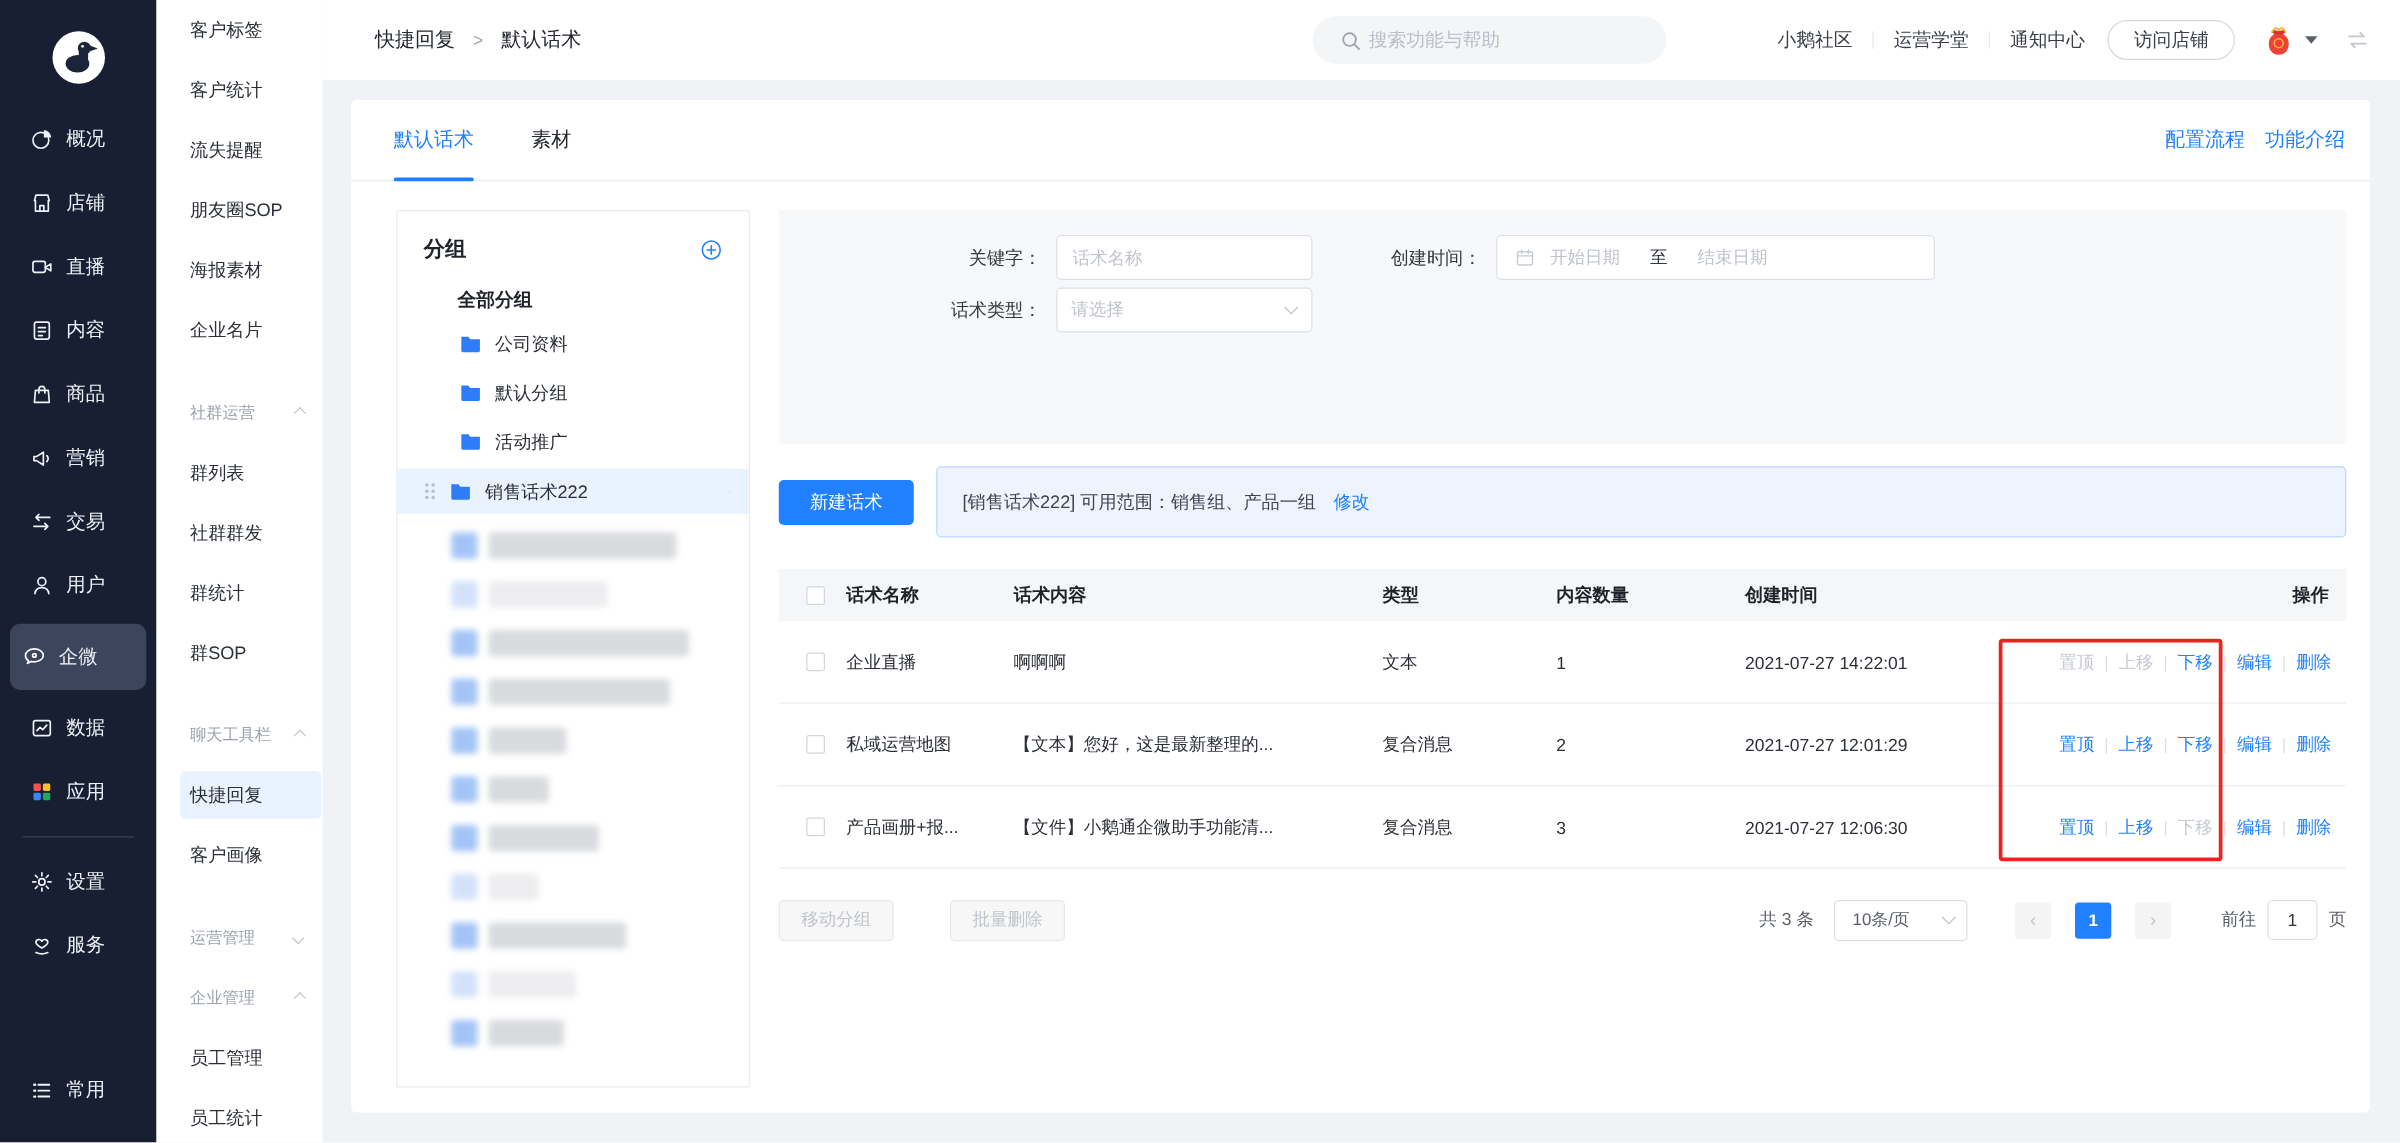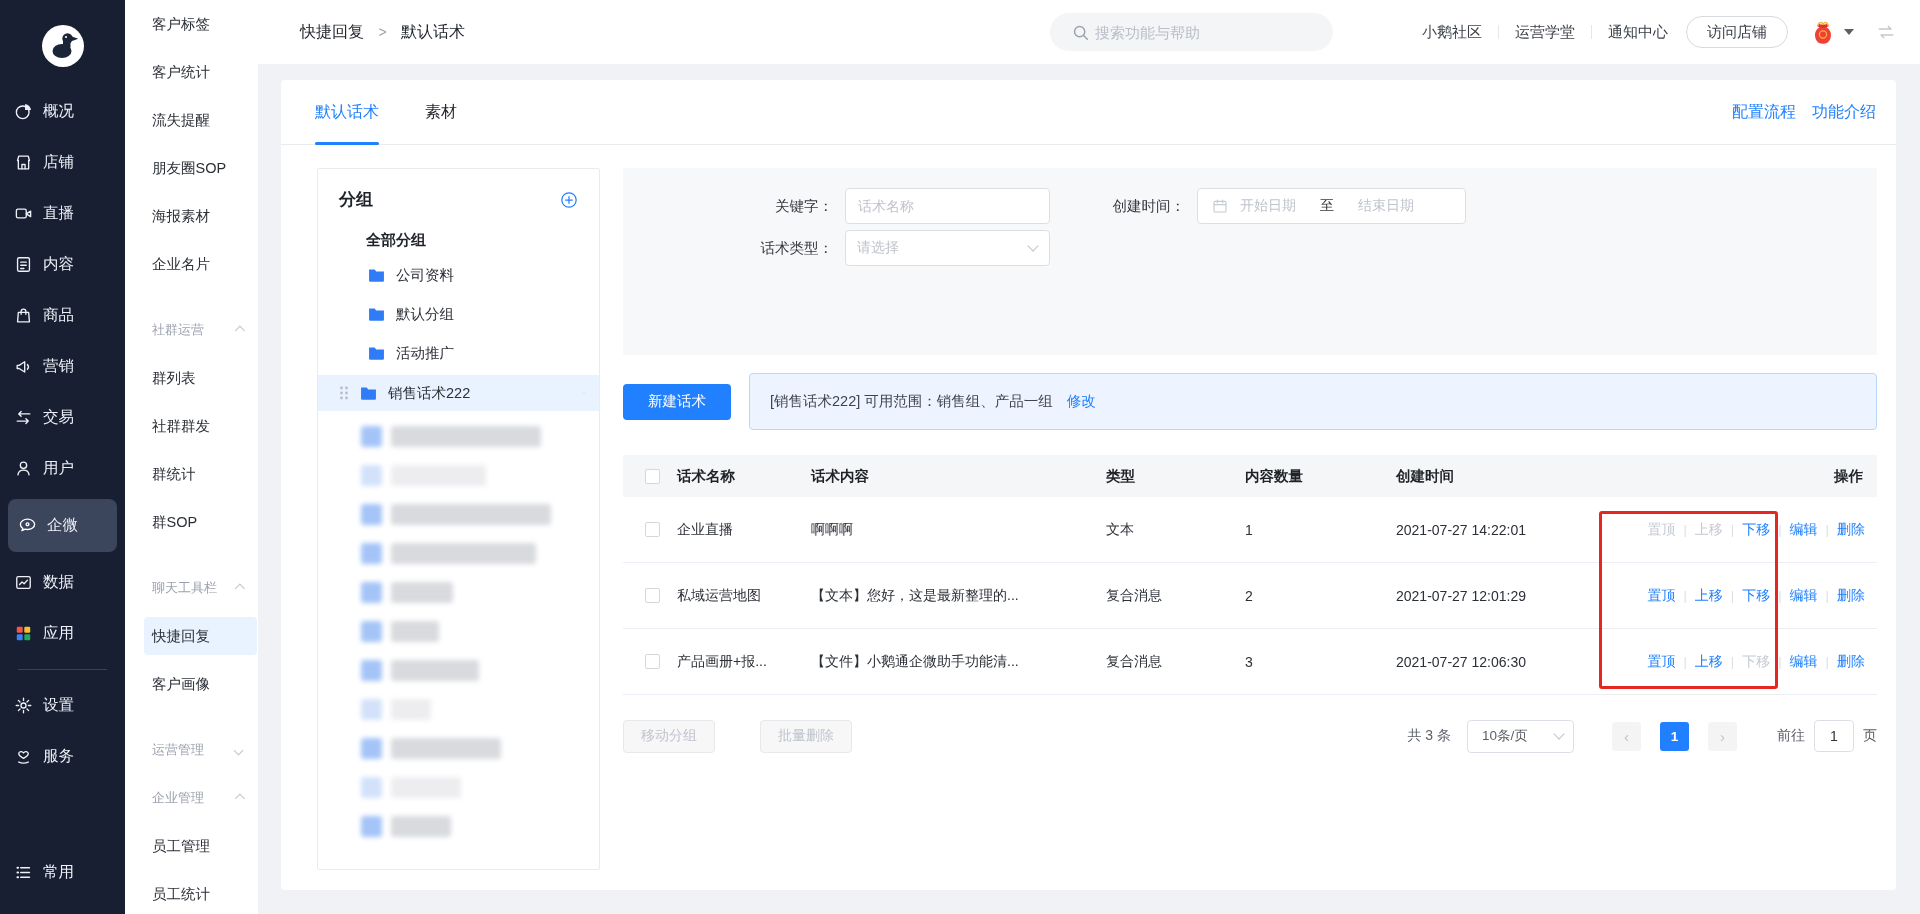--- a/index.html
+++ b/index.html
@@ -6,21 +6,21 @@
   html,body { width:1920px; height:914px; overflow:hidden; }
   body {
     font-family: "Liberation Sans","DejaVu Sans",sans-serif;
     background:#f0f2f5; color:#2b2f36; font-size:14px; position:relative;
   }
   
   .rail { position:absolute; left:0; top:0; width:125px; height:914px;
     background:#181f33; display:flex; flex-direction:column; z-index:10; }
   .rail-logo { height:80px; margin-top:6px; display:flex; align-items:center; justify-content:center; }
   .rail-item { height:51px; display:flex; align-items:center; gap:10px;
-    padding-left:14px; color:#eef1f7; font-size:15.5px; cursor:pointer; }
+    padding-left:24px; color:#eef1f7; font-size:15.5px; cursor:pointer; }
   .rail-item.active { background:#3b455c; border-radius:8px; margin:5px 8px;
     height:53px; padding-left:10px; }
   .rail-item .ric { flex:0 0 auto; }
   .rail-divider { height:1px; background:#394154; margin:10px 18px; }
   .rail-bottom { margin-top:auto; margin-bottom:16px; }
   
   .submenu { position:absolute; left:125px; top:0; width:133px; height:914px;
     background:#fff; z-index:9; }
   .sub-item { height:48px; display:flex; align-items:center; padding-left:27px;
     font-size:14.5px; color:#2b2f36; cursor:pointer; }
@@ -92,21 +92,21 @@
   .f-label { width:222px; text-align:right; padding-right:12px; font-size:14.5px; color:#33373e; }
   .f-label2 { width:147px; text-align:right; padding-right:12px; font-size:14.5px; color:#33373e; }
   .f-input { width:205px; height:36px; background:#fff; border:1px solid #dcdfe6;
     border-radius:4px; display:flex; align-items:center; padding:0 12px; font-size:14px; }
   .f-input input { border:none; outline:none; width:100%; font-size:14px; font-family:inherit; color:#333; }
   .f-input input::placeholder { color:#bfc3cc; }
   .f-select { justify-content:space-between; cursor:pointer;padding-left:11px; }
   .placeholder { color:#bfc3cc; }
   .sel-chev { width:8px; height:8px; border-left:1.5px solid #c0c4cc;
     border-bottom:1.5px solid #c0c4cc; transform:rotate(-45deg); margin-top:-4px; }
-  .date-range { width:269px; height:36px; background:#fff; border:1px solid #dcdfe6;
+  .date-range { width:351px; height:36px; background:#fff; border:1px solid #dcdfe6;
     border-radius:4px; display:flex; align-items:center; padding:0 14px; gap:12px; cursor:pointer; }
   .date-range .to { color:#33373e; margin:0 12px; }
   .btn-primary { height:36px; padding:0 25px; background:#2080ff; color:#fff;
     border:none; border-radius:4px; font-size:14.5px; cursor:pointer; font-family:inherit; }
   .link-reset { margin-left:22px; color:#2080ff; font-size:14.5px;
     text-decoration:underline; cursor:pointer; }
   
   .new-row { position:absolute; left:342px; top:293px; width:1254px; height:57px;
     display:flex; align-items:center; }
   .banner { flex:1; margin-left:18px; height:57px; background:#edf4ff;

